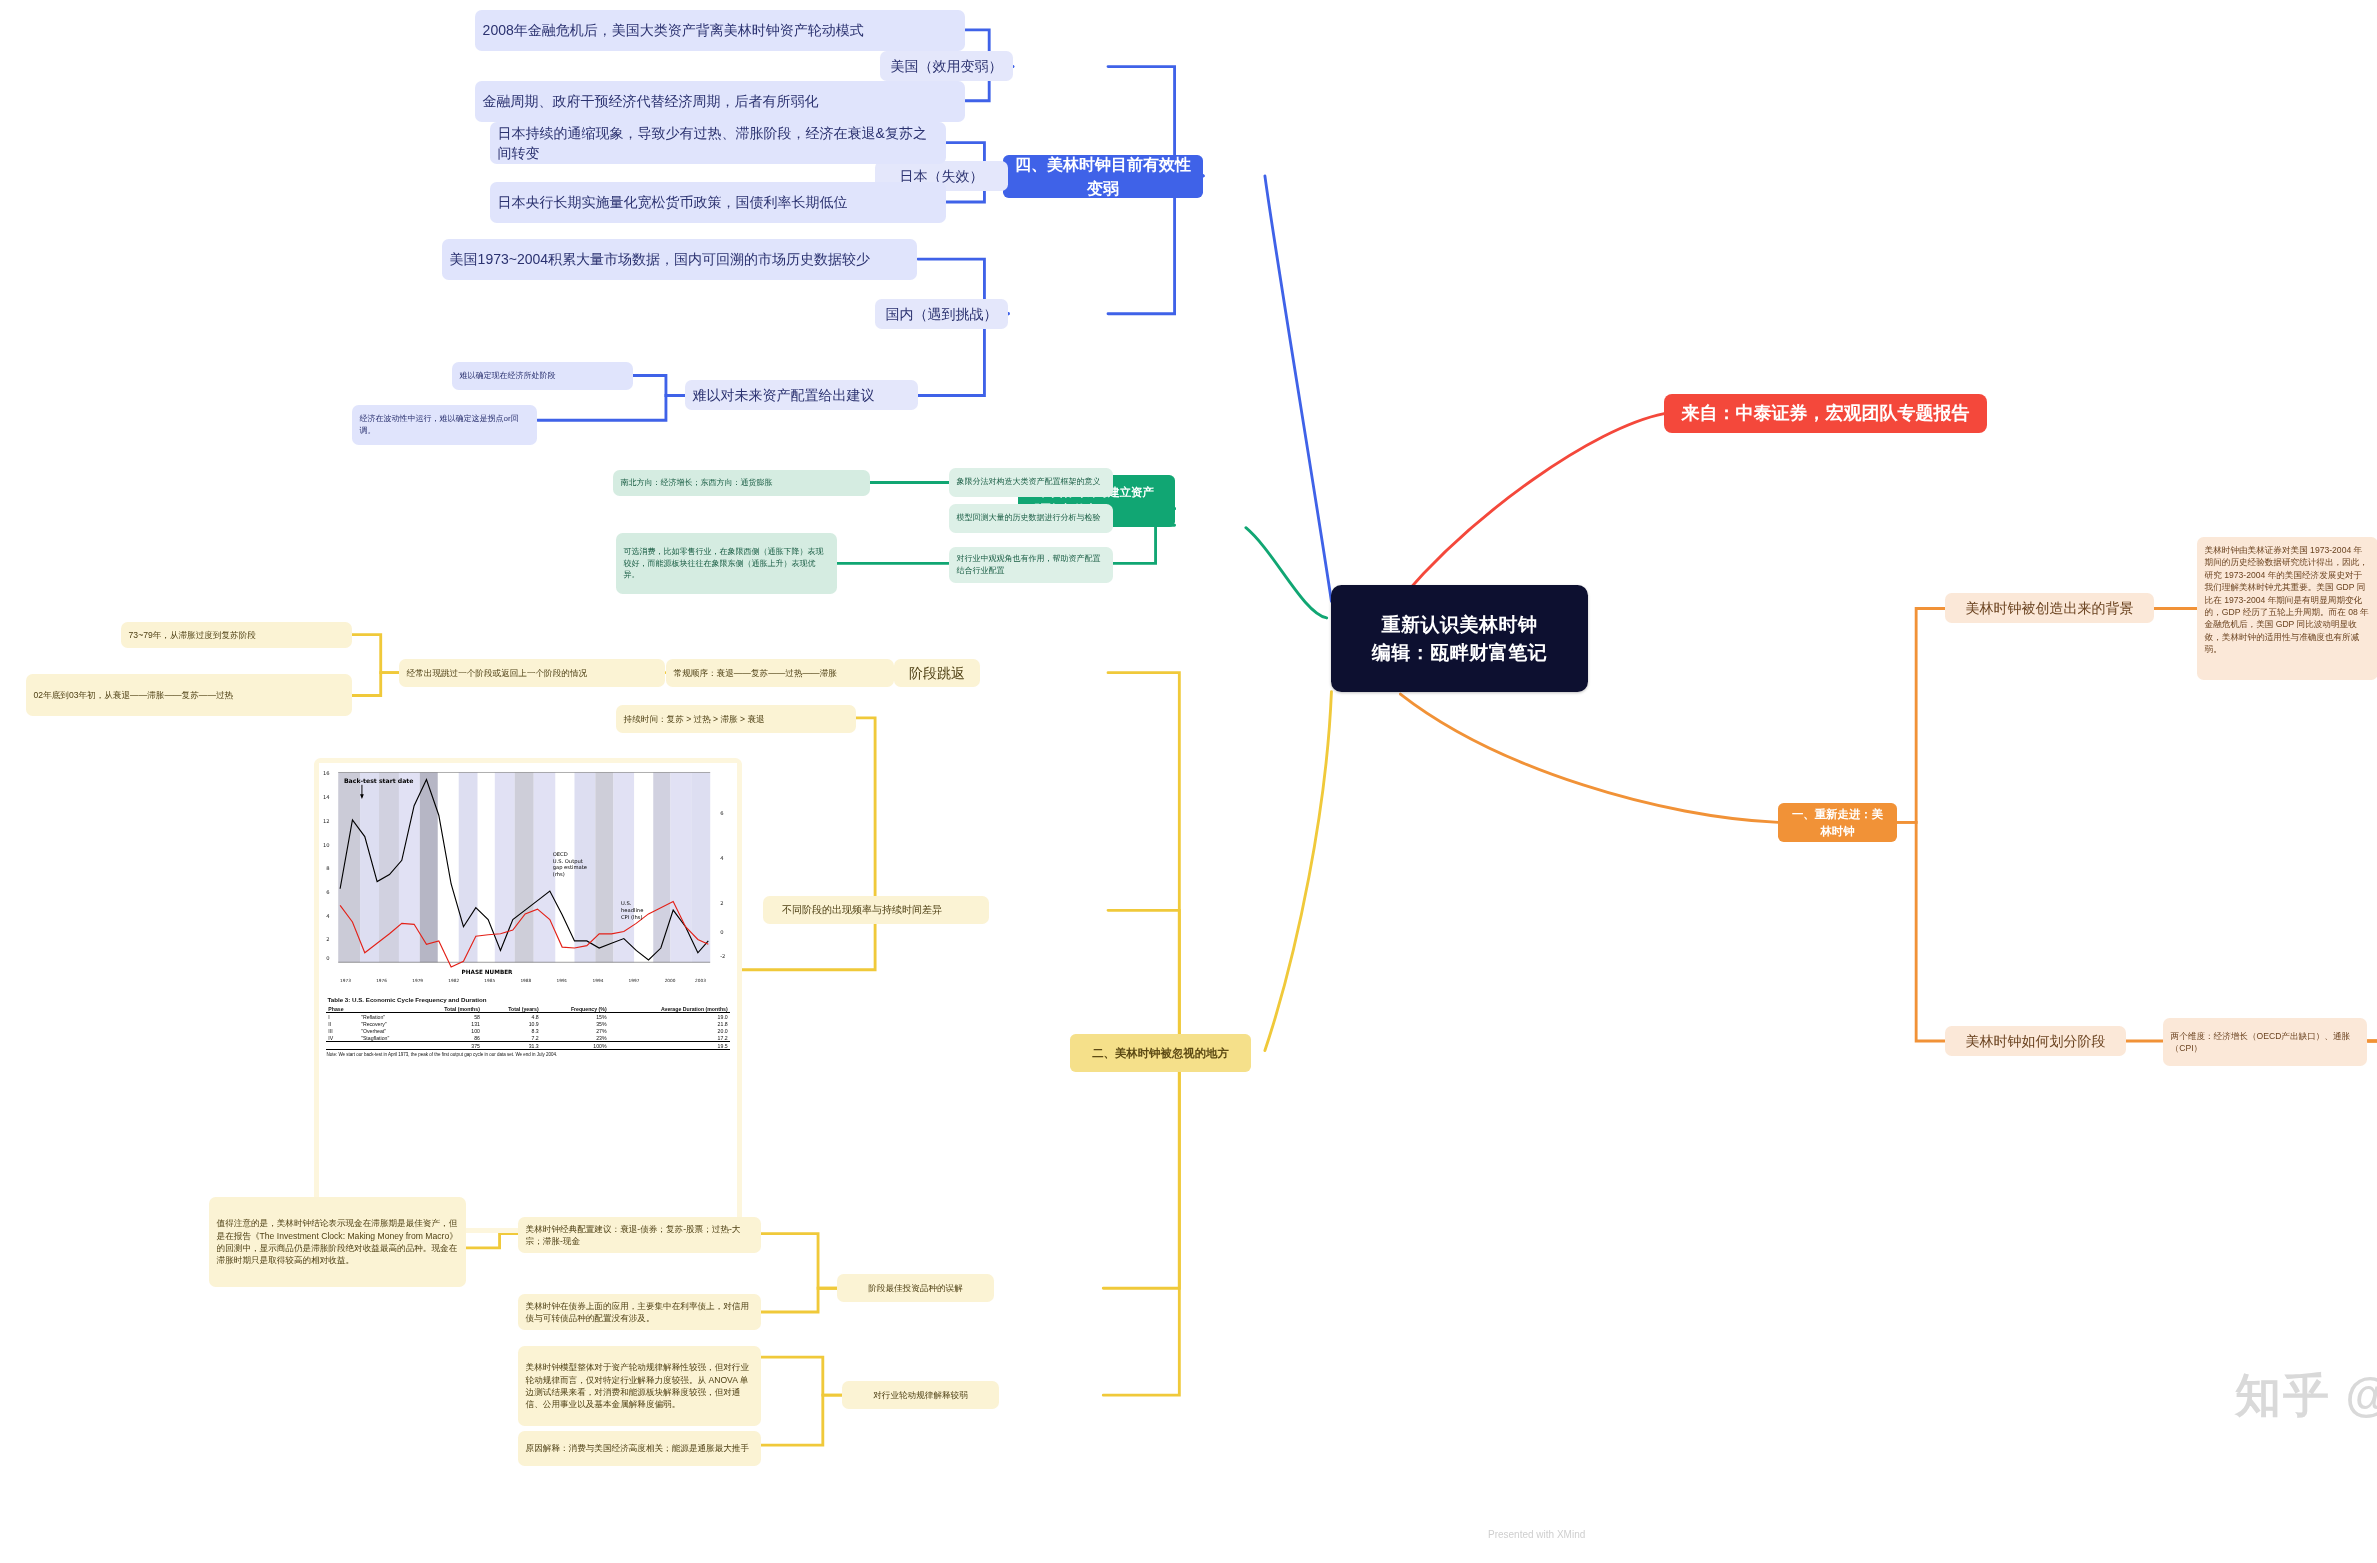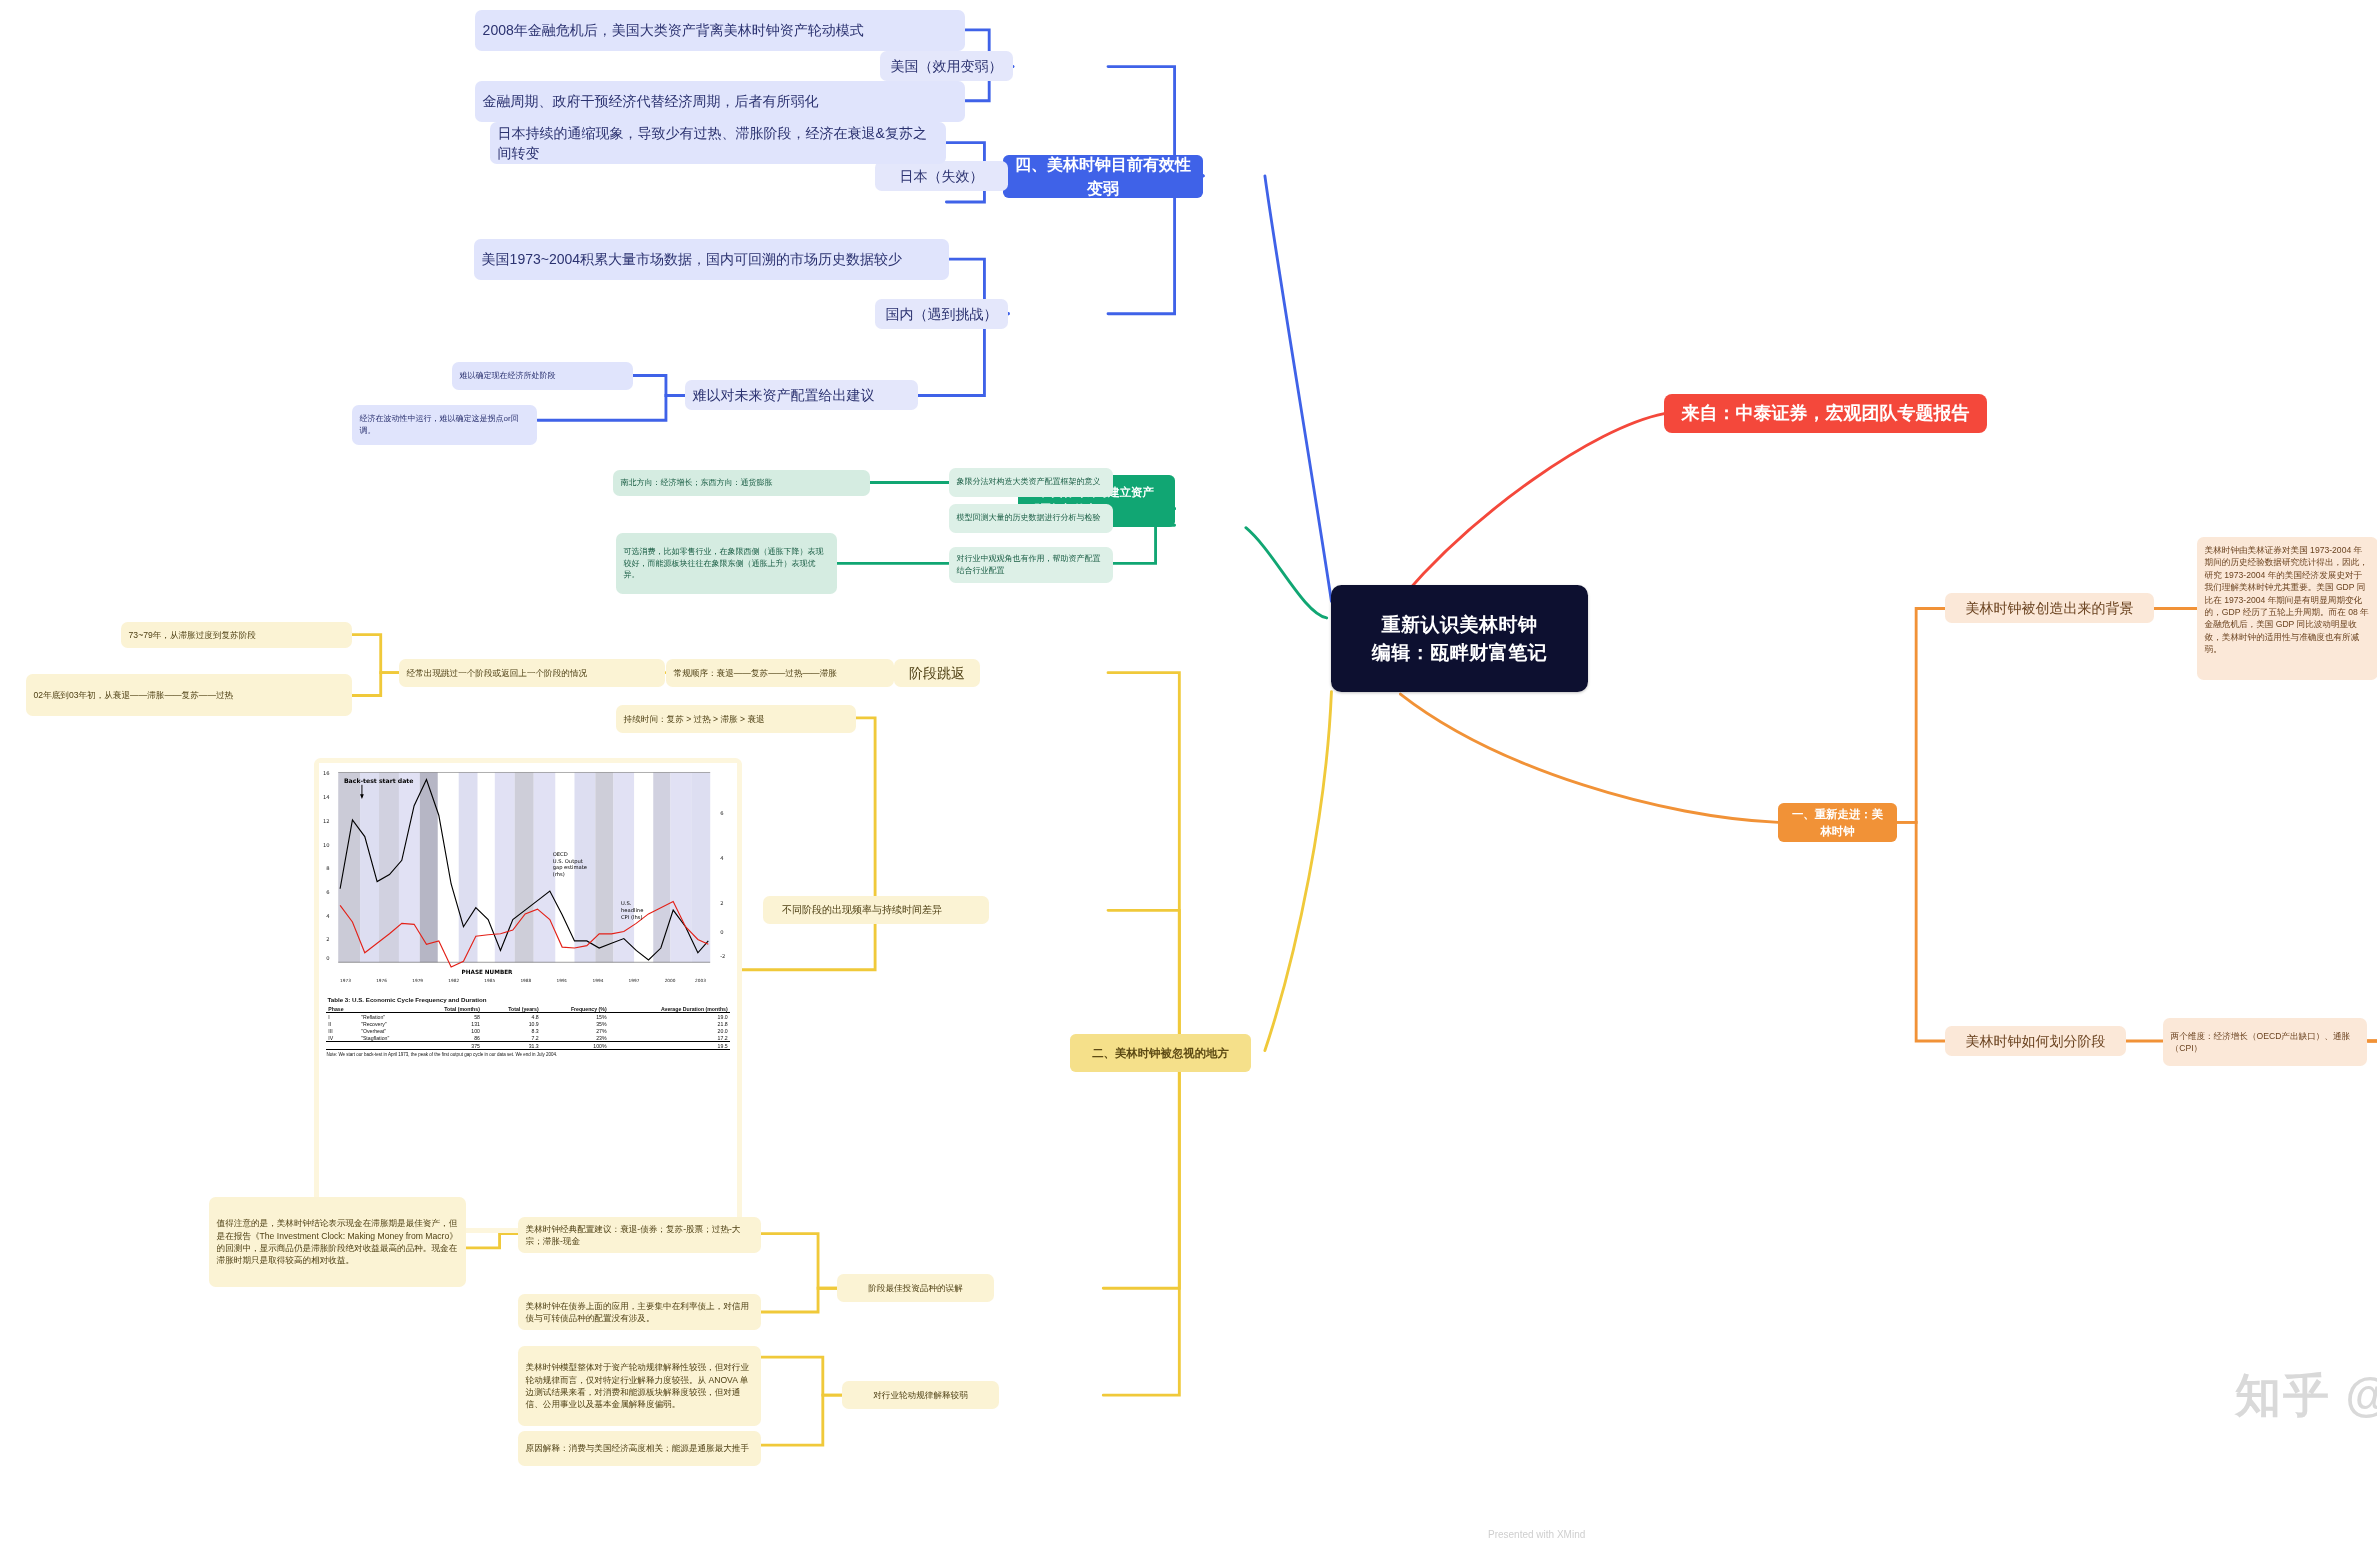--- a/index.html
+++ b/index.html
@@ -153,22 +153,23 @@
 <div class="node main blue ctr" style="left:1003px;top:155px;width:200px;height:43px;">四、美林时钟目前有效性变弱</div>
 
 <div class="node sub blue1 ctr" style="left:880px;top:51px;width:133px;height:30px;">美国（效用变弱）</div>
 <div class="node sub blue1 ctr" style="left:875px;top:161px;width:133px;height:30px;">日本（失效）</div>
 <div class="node sub blue1 ctr" style="left:875px;top:299px;width:133px;height:30px;">国内（遇到挑战）</div>
 
 <div class="node sub blue2" style="left:475px;top:9.5px;width:490px;height:41px;">2008年金融危机后，美国大类资产背离美林时钟资产轮动模式</div>
 <div class="node sub blue2" style="left:475px;top:81px;width:490px;height:41px;">金融周期、政府干预经济代替经济周期，后者有所弱化</div>
 
 <div class="node sub blue2" style="left:490px;top:122px;width:456px;height:42px;">日本持续的通缩现象，导致少有过热、滞胀阶段，经济在衰退&amp;复苏之间转变</div>
-
-<div class="node sub blue2" style="left:442px;top:239px;width:475px;height:41px;margin-left:32px;">美国1973~2004积累大量市场数据，国内可回溯的市场历史数据较少</div>
+<div class="node sub blue2" style="left:490px;top:182px;width:456px;height:41px;">日本央行长期实施量化宽松货币政策，国债利率长期低位</div>
+
+<div class="node sub blue2" style="left:442px;top:239px;width:475px;height:41px;">美国1973~2004积累大量市场数据，国内可回溯的市场历史数据较少</div>
 
 <div class="node sub blue1" style="left:685px;top:380px;width:233px;height:30px;">难以对未来资产配置给出建议</div>
 <div class="node sub blue2" style="left:452px;top:362px;width:181px;height:27.6px;font-size:8px;">难以确定现在经济所处阶段</div>
 <div class="node sub blue2" style="left:352px;top:405px;width:185px;height:40px;font-size:8px;">经济在波动性中运行，难以确定这是拐点or回调。</div>
 
 <div class="node main green" style="left:1018px;top:475px;width:157px;height:52px;font-size:11.4px;">三、美林时钟对建立资产配置框架的启示</div>
 
 <div class="node sub green2" style="left:949px;top:468px;width:164px;height:28.5px;font-size:8px;">象限分法对构造大类资产配置框架的意义</div>
 <div class="node sub green2" style="left:949px;top:504px;width:164px;height:28.5px;font-size:8px;">模型回测大量的历史数据进行分析与检验</div>
 <div class="node sub green2" style="left:949px;top:547px;width:164px;height:36px;font-size:8px;">对行业中观观角也有作用，帮助资产配置结合行业配置</div>

